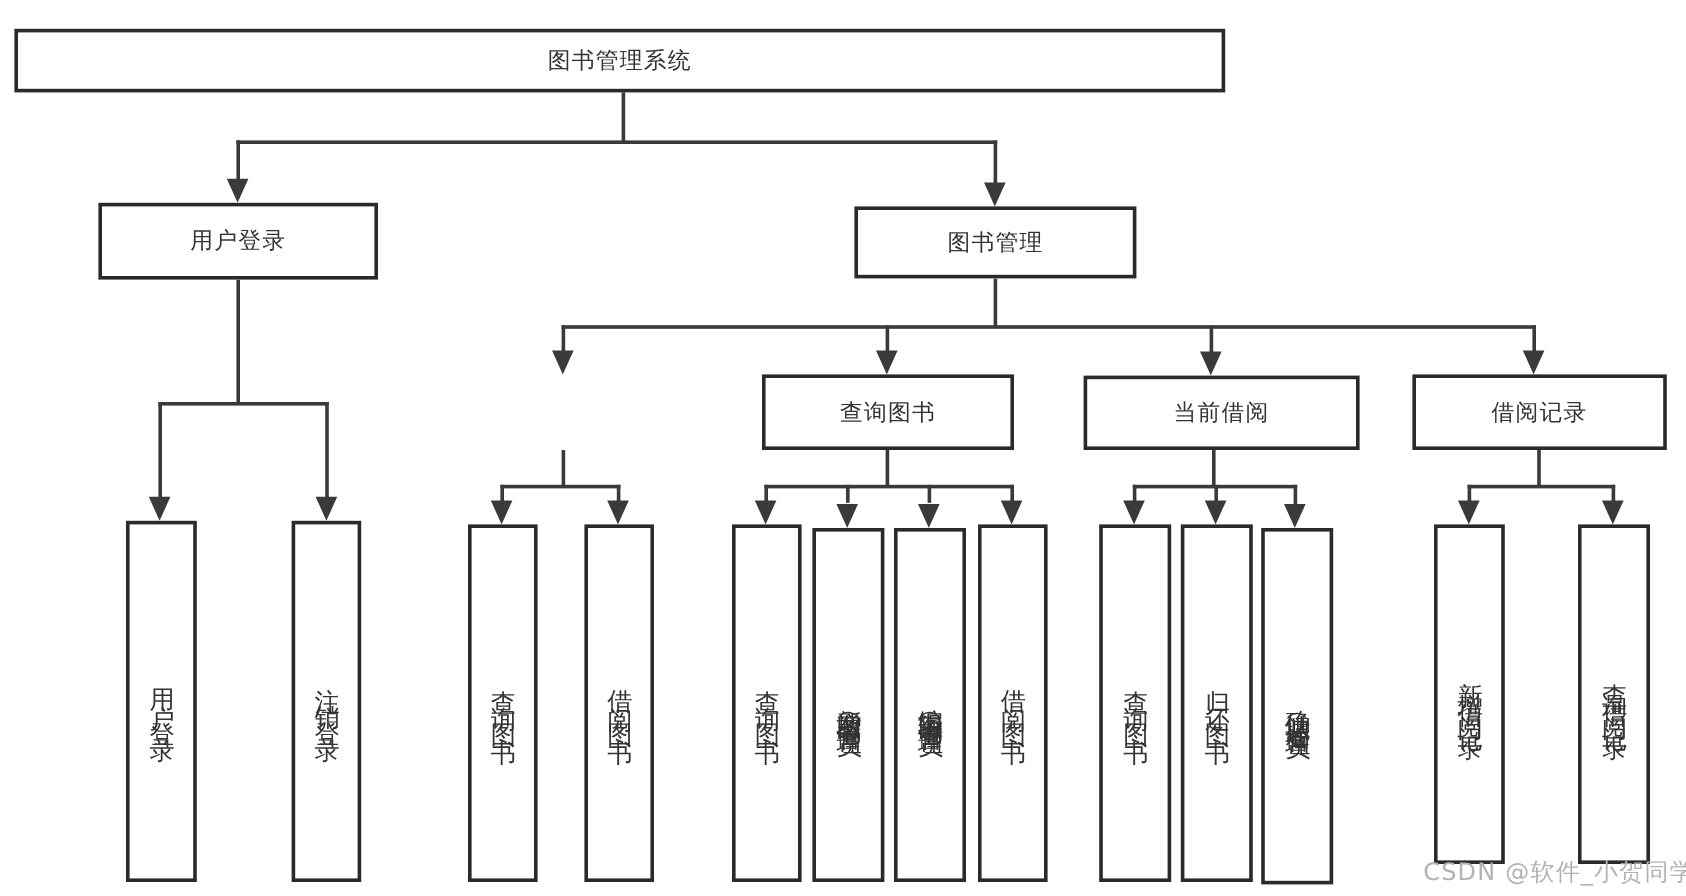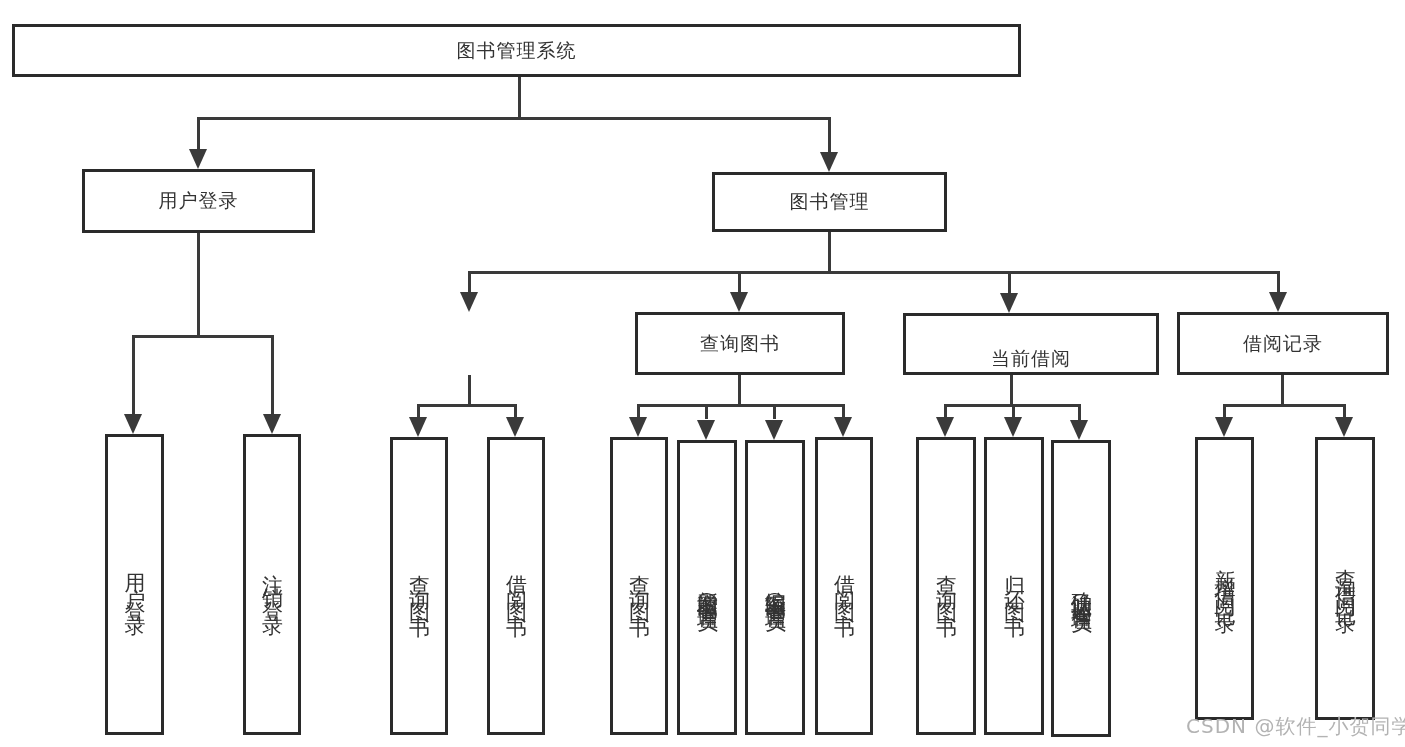--- a/index.html
+++ b/index.html
@@ -65,21 +65,21 @@
   <div class="box" style="left:82px;top:169px;width:233px;height:64px;">
     <span>用户登录</span>
   </div>
   <div class="box" style="left:712px;top:172px;width:235px;height:60px;">
     <span>图书管理</span>
   </div>
 
   <div class="box" style="left:635px;top:312px;width:210px;height:63px;">
     <span>查询图书</span>
   </div>
-  <div class="box" style="left:903px;top:313px;width:256px;height:62px;align-items:flex-end;">
+  <div class="box" style="left:903px;top:313px;width:230px;height:62px;">
     <span>当前借阅</span>
   </div>
   <div class="box" style="left:1177px;top:312px;width:212px;height:63px;">
     <span>借阅记录</span>
   </div>
 
   <div class="vbox" style="left:105px;top:434px;width:59px;height:301px;">
     <span class="vlabel" style="letter-spacing: 14px;">用户登录</span>
   </div>
   <div class="vbox" style="left:243px;top:434px;width:58px;height:301px;">

